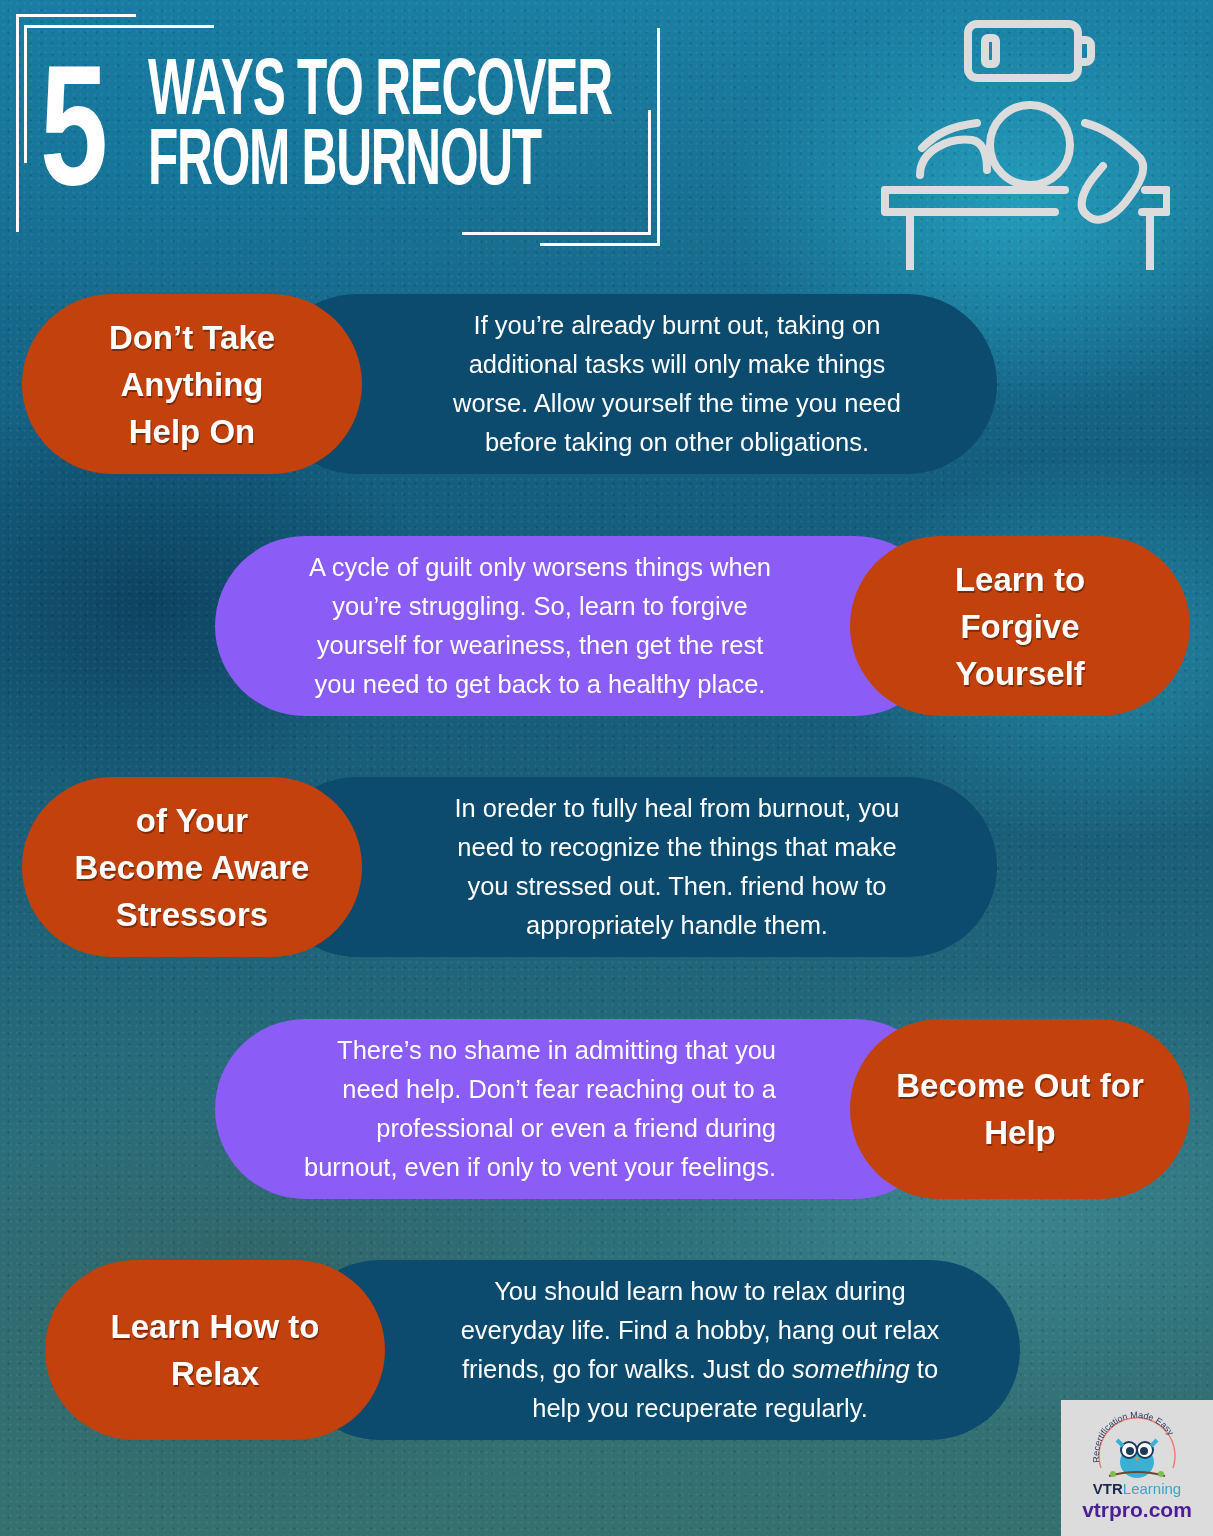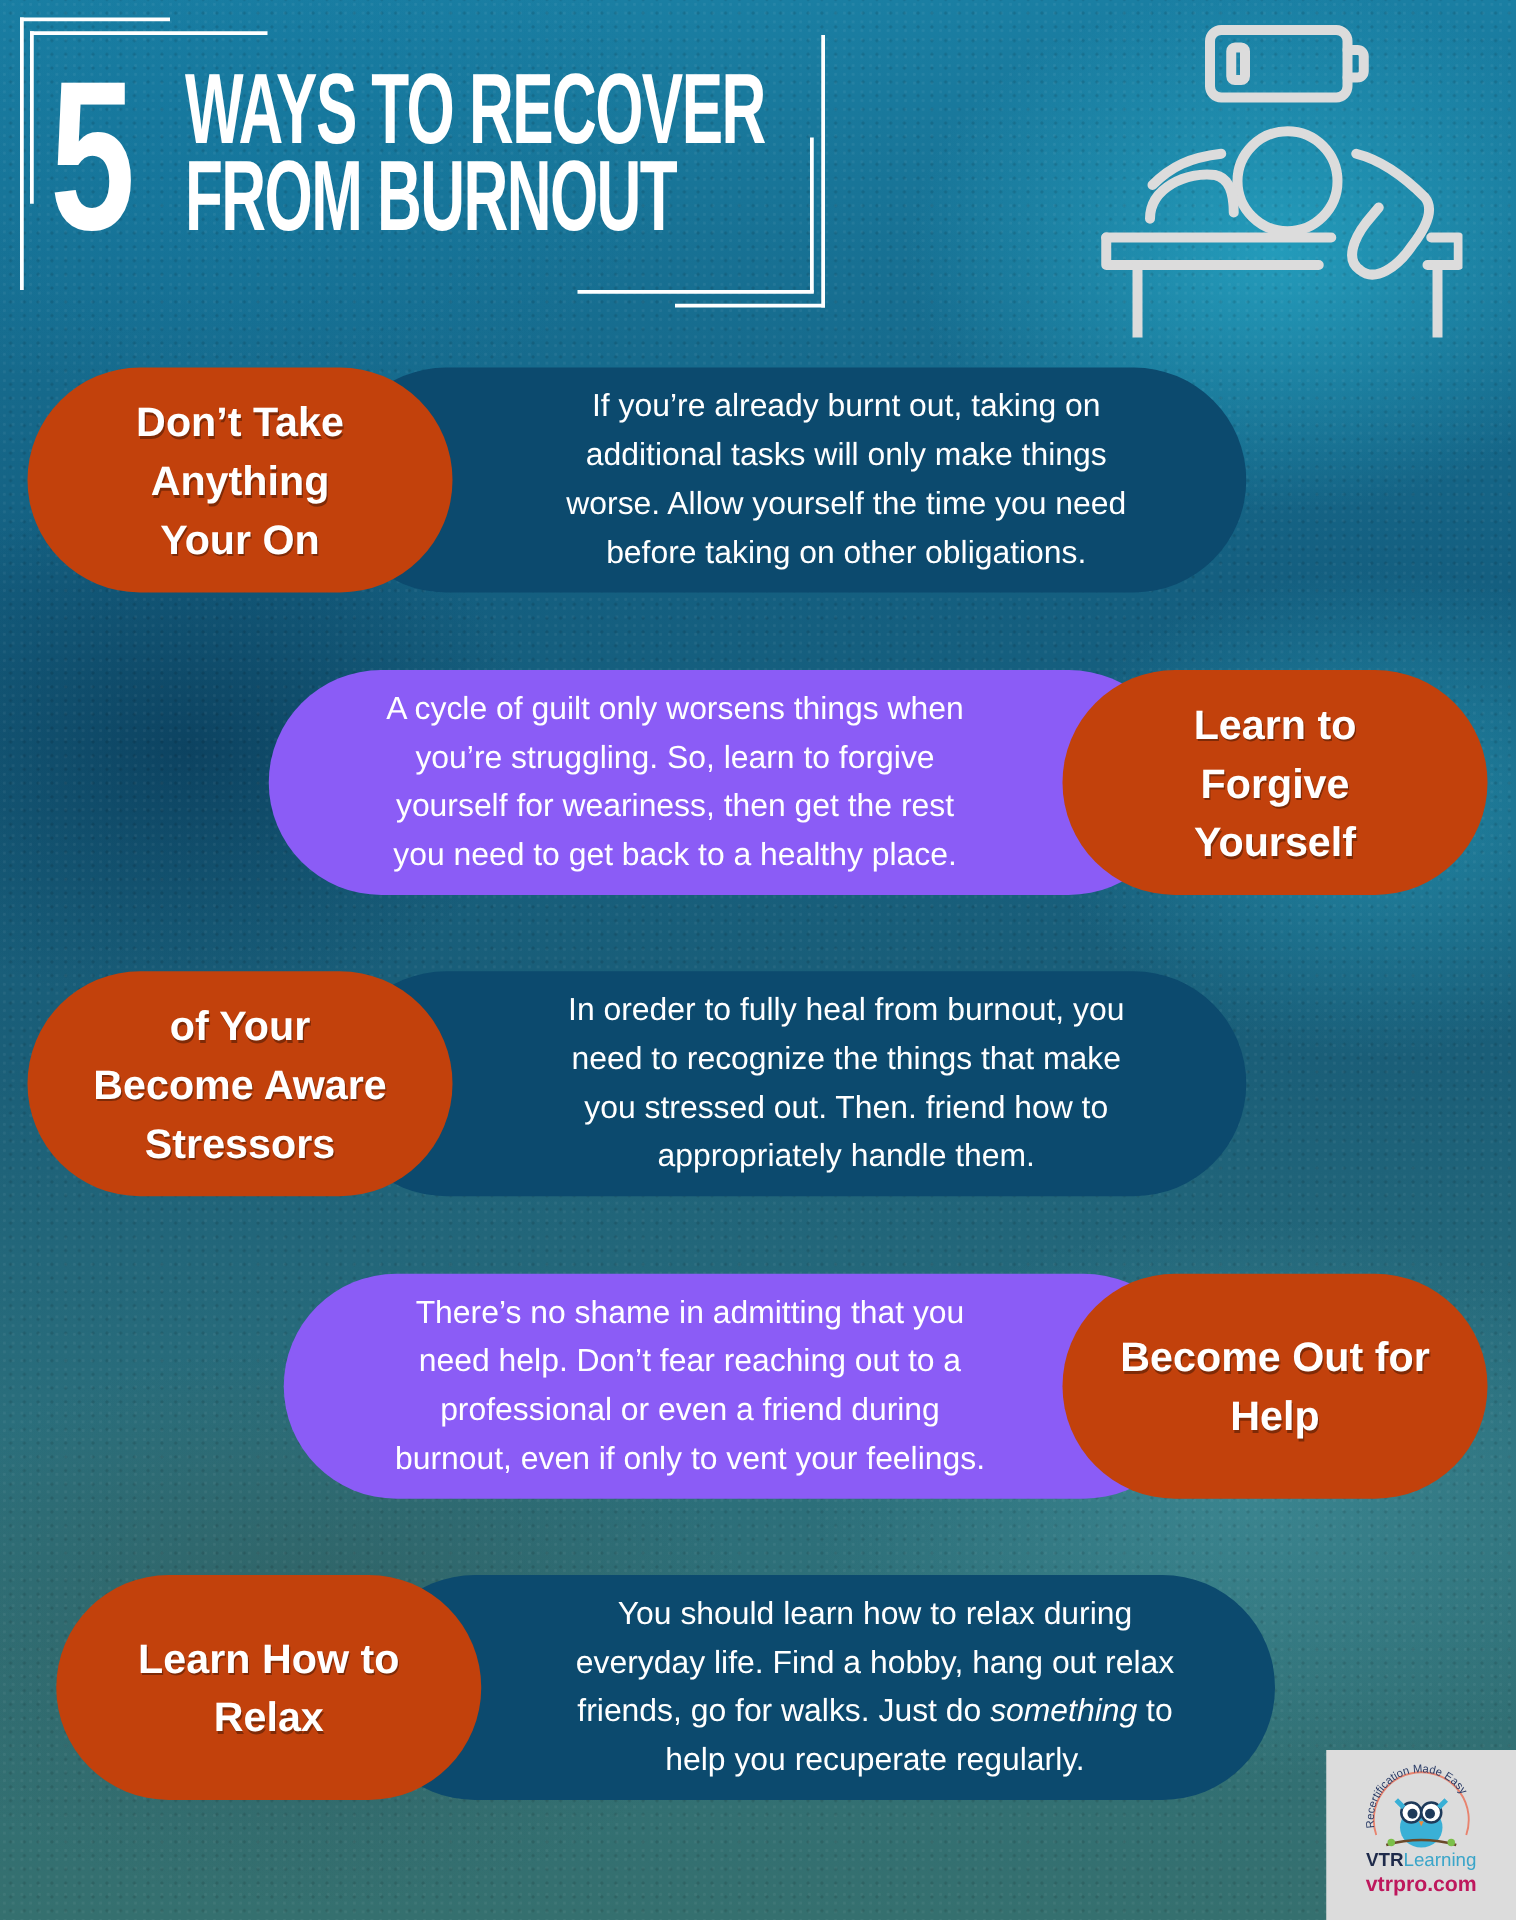--- a/index.html
+++ b/index.html
@@ -67,21 +67,21 @@
     background: #dcdcdc;
   }
   .logo-owl { position: absolute; left: 26px; top: 10px; width: 100px; height: 80px; }
   .logo-brand {
     position: absolute; left: 0; right: 0; top: 80px; text-align: center;
     font-size: 15px; font-weight: 700; color: #1e2a4a;
   }
   .logo-brand .accent { color: #3aa5c9; font-weight: 400; }
   .logo-url {
     position: absolute; left: 0; right: 0; top: 98px; text-align: center;
-    font-size: 17px; font-weight: 700; color: #be185d;
+    font-size: 21px; font-weight: 700; color: #4c1d95;
   }
 </style>
 </head>
 <body>
 
 <div class="noise"></div>
 
 <div class="title-frame">
   <div class="frame-line" style="left:0;top:0;width:120px;height:3px;"></div>
   <div class="frame-line" style="left:0;top:0;width:3px;height:218px;"></div>
@@ -119,21 +119,21 @@
       <span>If you’re already burnt out, taking on</span>
       <span>additional tasks will only make things</span>
       <span>worse. Allow yourself the time you need</span>
       <span>before taking on other obligations.</span>
     </div>
   </div>
   <div class="pill-head" style="left:0;width:340px;">
     <div>
       <span>Don’t Take</span>
       <span>Anything</span>
-      <span>Your On</span>
+      <span>Help On</span>
     </div>
   </div>
 </div>
 
 <div class="tip" style="left:215px;top:536px;width:975px;">
   <div class="pill-body light-blue" style="left:0;width:730px;padding-right:80px;box-sizing:border-box;">
     <div>
       <span>A cycle of guilt only worsens things when</span>
       <span>you’re struggling. So, learn to forgive</span>
       <span>yourself for weariness, then get the rest</span>
@@ -161,21 +161,21 @@
   <div class="pill-head" style="left:0;width:340px;">
     <div>
       <span>of Your</span>
       <span>Become Aware</span>
       <span>Stressors</span>
     </div>
   </div>
 </div>
 
 <div class="tip" style="left:215px;top:1019px;width:975px;">
-  <div class="pill-body light-blue" style="left:12px;width:730px;padding-right:80px;box-sizing:border-box;">
+  <div class="pill-body light-blue" style="left:0;width:730px;padding-right:80px;box-sizing:border-box;text-align:right;">
     <div>
       <span>There’s no shame in admitting that you</span>
       <span>need help. Don’t fear reaching out to a</span>
       <span>professional or even a friend during</span>
       <span>burnout, even if only to vent your feelings.</span>
     </div>
   </div>
   <div class="pill-head" style="left:635px;width:340px;">
     <div>
       <span>Become Out for</span>

